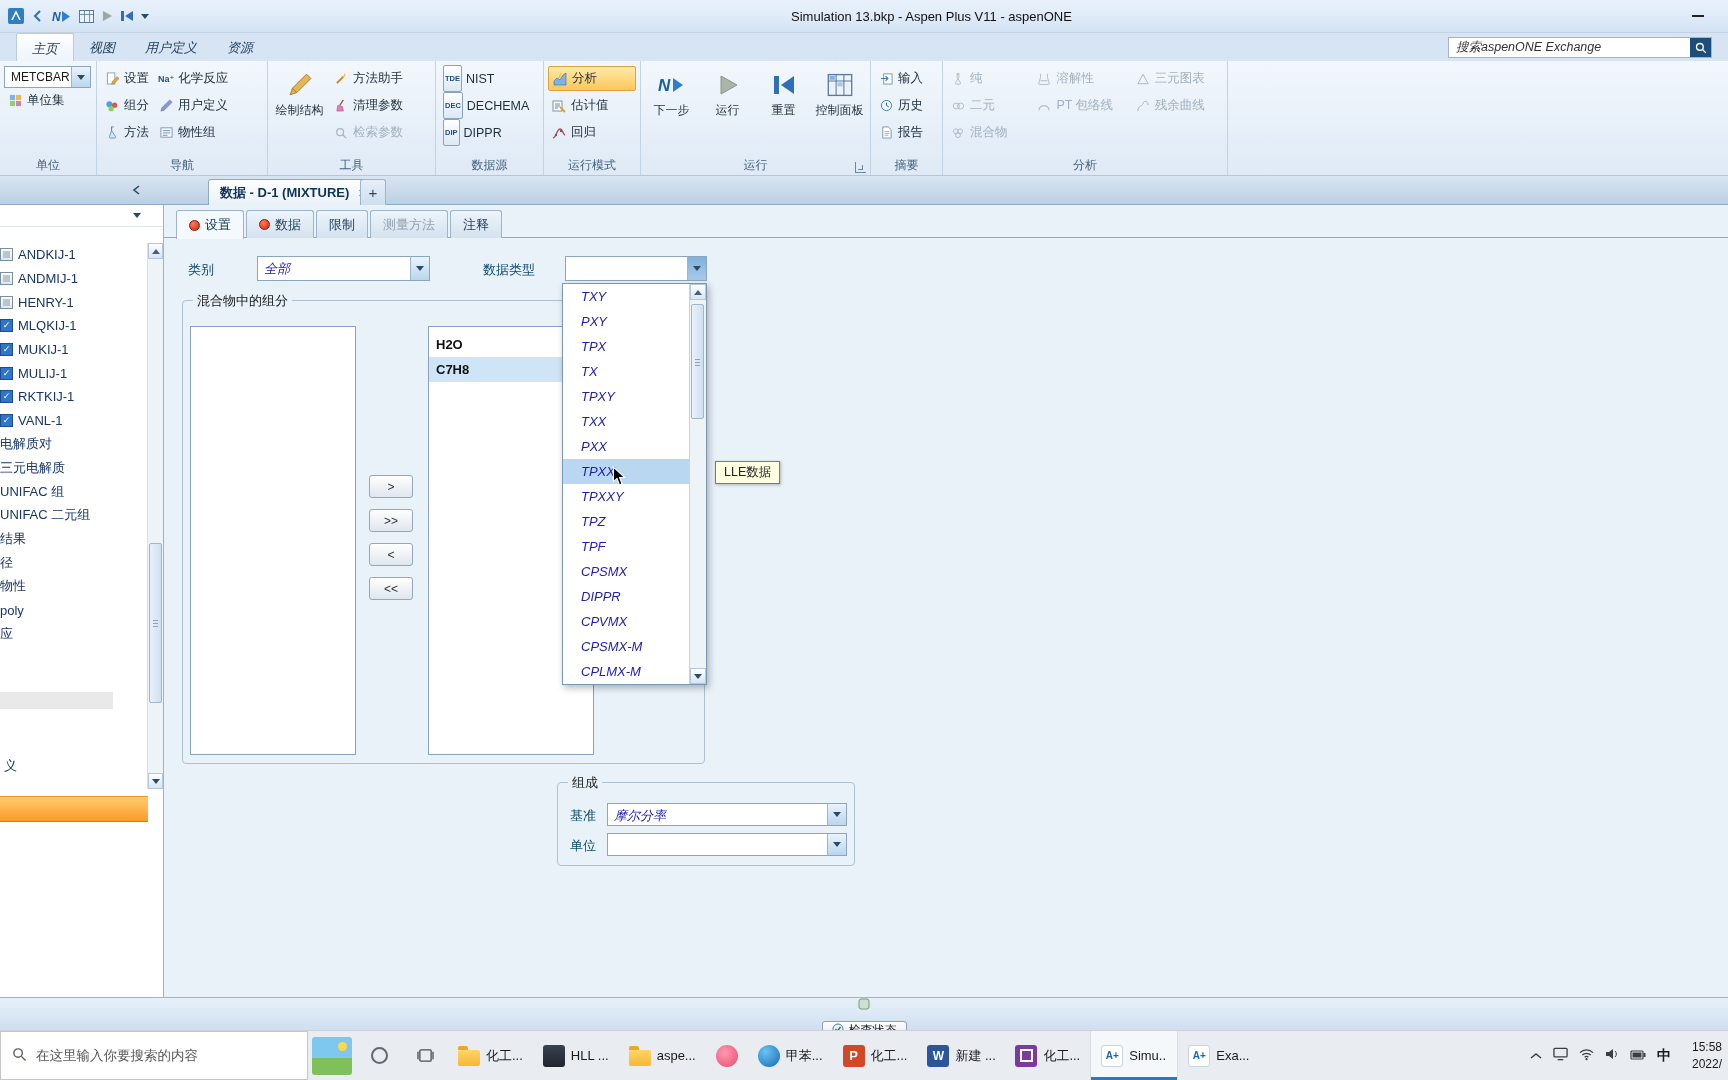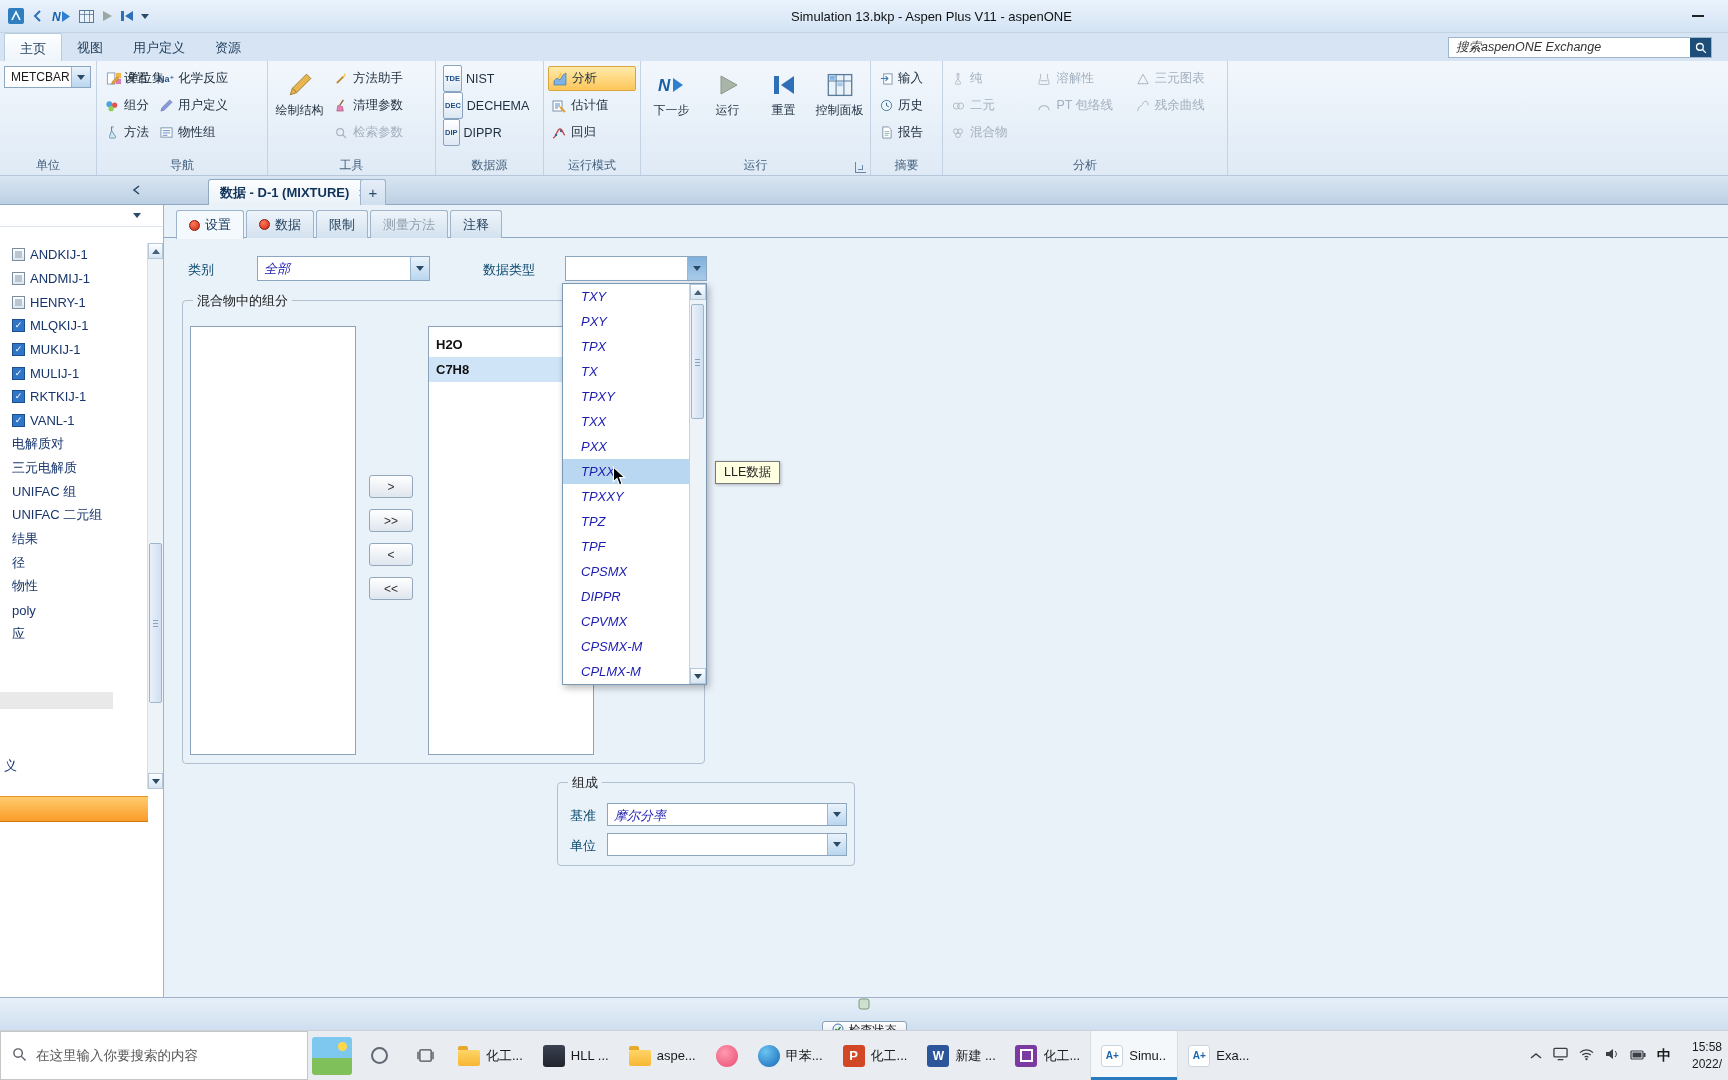--- a/index.html
+++ b/index.html
@@ -11,21 +11,21 @@
 .qat{display:flex;align-items:center;gap:7px;padding-left:8px;width:215px;flex:none;}
 .qat-ic{display:inline-flex;align-items:center;justify-content:center;height:20px;}
 .title{flex:1;text-align:center;font-size:13px;color:#111;}
 .winctl{width:80px;flex:none;display:flex;justify-content:flex-end;padding-right:24px;}
 .minbar{width:12px;height:2px;background:#222;}
 .car{width:0;height:0;border-left:4px solid transparent;border-right:4px solid transparent;border-top:5px solid #2a4a66;}
 .car.up{border-top:none;border-bottom:5px solid #44617e;}
 
 
 #ribbontabs{position:absolute;top:33px;left:0;width:100%;height:28px;background:#d6e4f3;}
-.rtabs{display:flex;height:28px;padding-left:4px;}
+.rtabs{display:flex;height:28px;padding-left:16px;font-style:italic;}
 .rtab{padding:6px 15px 4px;font-size:13px;color:#1e3c5a;}
 .rtab.active{background:linear-gradient(#fdfeff,#eef5fb);border:1px solid #b8cce0;border-bottom:none;border-radius:2px 2px 0 0;}
 .rsearch{position:absolute;right:16px;top:4px;width:264px;height:21px;background:#fff;border:1px solid #9fb6ca;display:flex;align-items:center;}
 .rsearch-text{flex:1;padding:0 7px;font-style:italic;font-size:12.5px;color:#333;white-space:nowrap;overflow:hidden;}
 .rsearch-btn{width:21px;height:19px;background:#1d4e79;display:flex;align-items:center;justify-content:center;flex:none;}
 
 
 #ribbon{position:absolute;top:61px;left:0;width:100%;height:115px;background:linear-gradient(#f2f7fc,#dfeaf6);border-bottom:1px solid #b5c7d9;display:flex;}
 .rgroup{position:relative;height:100%;border-right:1px solid #c3d3e3;display:flex;flex-direction:column;flex:none;}
 .rg-body{flex:1;display:flex;gap:3px;padding:5px 4px 0;}
@@ -47,21 +47,21 @@
 .sb-collapse{position:absolute;left:128px;top:6px;width:16px;height:16px;display:flex;align-items:center;justify-content:center;}
 .doctab{position:absolute;left:172px;top:3px;height:26px;display:flex;align-items:center;gap:9px;padding:0 11px;background:linear-gradient(#fdfeff,#e9f1f8);border:1px solid #8fa9c2;border-bottom:none;border-radius:3px 3px 0 0;font-size:13px;font-weight:bold;color:#10325a;margin-left:36px;}
 .dt-close{font-weight:normal;color:#5a6a7a;font-size:14px;}
 .doctab-new{position:absolute;left:360px;top:3px;width:26px;height:26px;display:flex;align-items:center;justify-content:center;font-size:15px;color:#2a4a66;background:linear-gradient(#e6eef7,#cfdfee);border:1px solid #9db4ca;border-bottom:none;border-radius:3px 3px 0 0;}
 
 
 #body{position:absolute;top:205px;left:0;width:100%;height:792px;}
 #sidebar{position:absolute;left:0;top:0;width:164px;height:100%;background:#fff;border-right:1px solid #9fb4c8;}
 .sb-header{position:absolute;top:0;left:0;right:0;height:22px;border-bottom:1px solid #dde6ee;display:flex;justify-content:flex-end;align-items:center;padding-right:22px;}
 .tree{position:absolute;top:38px;left:0;width:146px;}
-.tree-row{height:23.7px;display:flex;align-items:center;gap:5px;padding-left:12px;font-size:13px;color:#17356b;white-space:nowrap;overflow:hidden;}
+.tree-row{height:23.7px;display:flex;align-items:center;gap:5px;padding-left:0;font-size:13px;color:#17356b;white-space:nowrap;overflow:hidden;}
 .tree-ic{width:13px;height:13px;flex:none;border:1px solid #7a8ea2;background:linear-gradient(#ffffff,#dfe6ec);display:inline-flex;align-items:center;justify-content:center;}
 .tree-ic.ic-blue{background:#3076c8;border-color:#1d4e8c;}
 .tree-ic.ic-blue::after{content:"\2713";color:#fff;font-size:9px;line-height:1;}
 .tree-ic.ic-gray::after{content:"";width:7px;height:7px;background:#b9c6d2;}
 .sb-grayrow{position:absolute;left:0;top:487px;width:113px;height:17px;background:#e9e9e9;}
 .sb-bottomitem{position:absolute;left:4px;top:552px;font-size:13px;color:#17356b;}
 .sb-orange{position:absolute;left:0;top:591px;width:148px;height:26px;background:linear-gradient(#ffcb6e,#f99c28);border-top:1px solid #e8951f;border-bottom:1px solid #d07a10;}
 .sb-scroll{position:absolute;right:0;top:38px;width:16px;height:546px;background:#eef3f8;border-left:1px solid #d5dfe8;}
 .sb-arrow{position:absolute;left:0;width:15px;height:16px;background:linear-gradient(#fdfeff,#d7e5f2);border:1px solid #b5c7d9;display:flex;align-items:center;justify-content:center;}
 .sb-arrow.up{top:0;}
@@ -220,21 +220,21 @@
             <circle cx="6.5" cy="6.5" r="4.5" fill="none" stroke="#fff" stroke-width="1.7"></circle>
             <path d="M10 10l4.5 4.5" stroke="#fff" stroke-width="1.7"></path>
           </svg>
         </span>
     </div>
   </div>
 
   <div id="ribbon">
 
     <div class="rgroup" style="width:97px">
-      <div class="rg-body" style="flex-direction:row;gap:13px;">
+      <div class="rg-body" style="flex-direction:column;gap:0;">
         <div class="combo plainval inline" style="width:87px;height:22px;">
           <span class="cval" style="font-size:12px;">METCBAR</span>
           <span class="cbtn">
               <span class="car"></span>
             </span>
         </div>
         <div class="rbtn">
           <span class="ri">
               <svg width="13" height="13" viewBox="0 0 14 14">
                 <rect x="1" y="1" width="5.5" height="5.5" fill="#7fb2e5"></rect>

